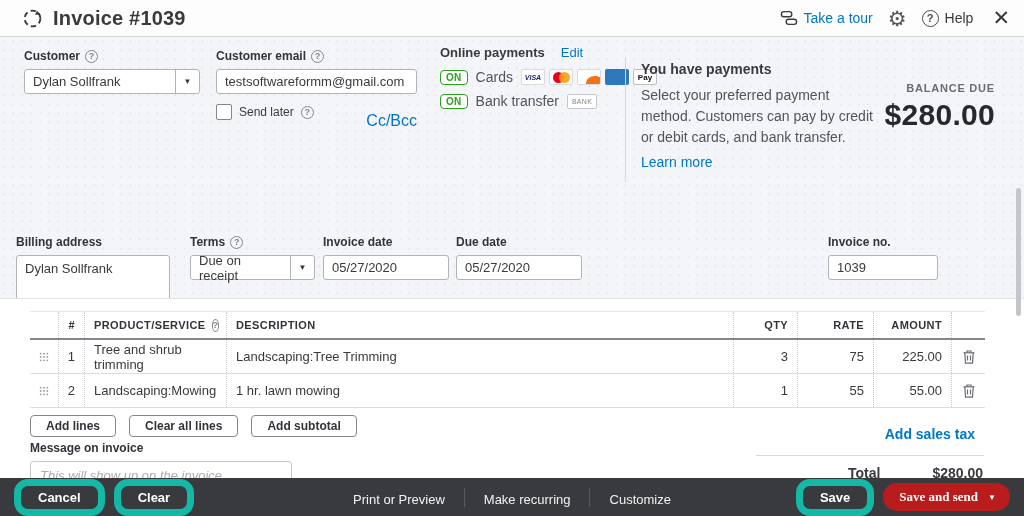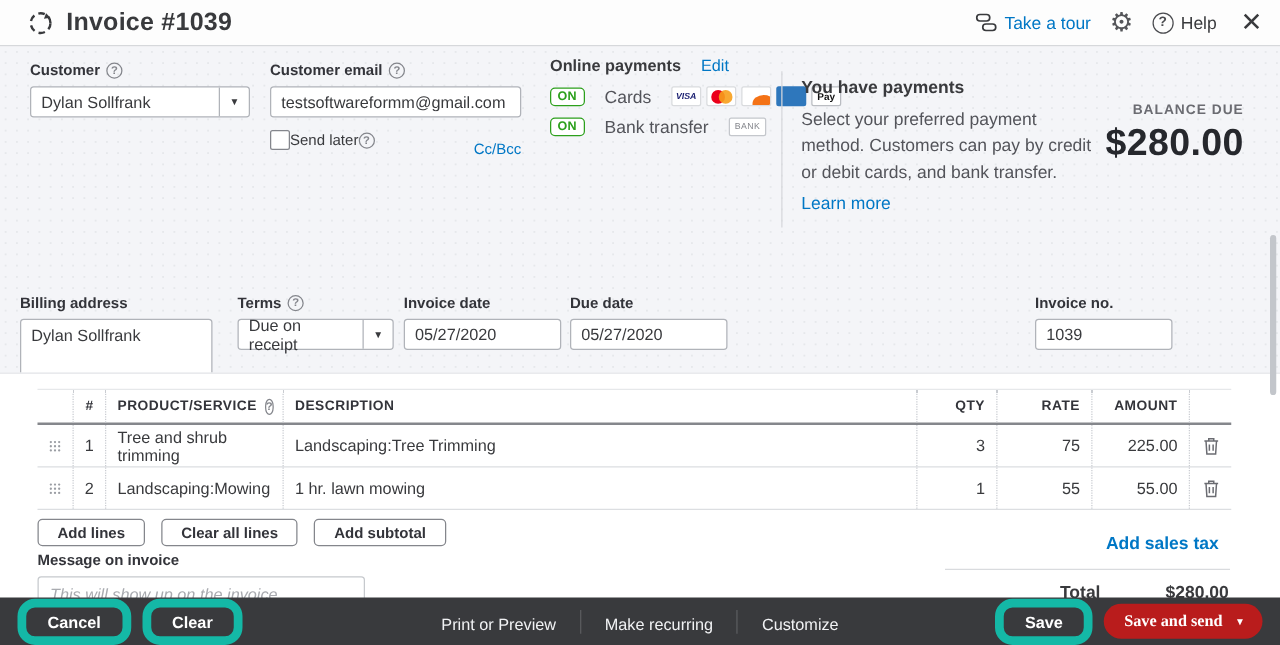--- a/index.html
+++ b/index.html
@@ -56,30 +56,30 @@
     width:24px; border-left:1px solid #b0b3b9; display:flex; align-items:center;
     justify-content:center; font-size:8px; color:#393a3d;
   }
   .bluelink { color:#0077c5; font-size:12px; cursor:pointer; }
 
   
   .sec1 { position:absolute; left:0; top:37px; width:1024px; height:261px; }
   .customer-block { position:absolute; left:24px; top:12px; width:176px; }
   .email-block { position:absolute; left:216px; top:12px; width:201px; }
   .fld-label { margin-bottom:6px; }
-  .sendlater-row { display:flex; align-items:center; margin-top:10px; }
+  .sendlater-row { display:flex; align-items:center; gap:7px; margin-top:10px; }
   .checkbox { width:16px; height:16px; background:#fff; border:1px solid #84868c; border-radius:2px; cursor:pointer; }
   .sendlater-txt { font-size:12px; color:#393a3d; }
-  .ccbcc { position:absolute; right:0; top:63px; font-size:12px; }
+  .ccbcc { position:absolute; right:0; top:63px; font-size:16px; }
 
   .payments-block { position:absolute; left:440px; top:8px; }
   .op-head { display:flex; align-items:center; gap:16px; margin-bottom:9px; }
   .op-label { font-size:13px; font-weight:bold; }
   .edit-link { font-size:13px; color:#0077c5; cursor:pointer; }
-  .op-row { display:flex; align-items:center; gap:16px; margin-bottom:8px; }
+  .op-row { display:flex; align-items:center; gap:8px; margin-bottom:8px; }
   .on-pill {
     border:1.5px solid #2ca01c; color:#2ca01c; border-radius:4px; background:#fff;
     font-size:10px; font-weight:bold; padding:1px 5px; letter-spacing:.3px; cursor:pointer;
   }
   .op-name { font-size:14px; color:#53545a; }
   .cardicons { display:flex; align-items:center; gap:4px; }
   .chip { width:24px; height:16px; border-radius:2px; display:flex; align-items:center; justify-content:center; overflow:hidden; }
   .chip.visa { background:#fff; border:1px solid #d9dbde; color:#1a1f71; font-size:7px; font-weight:bold; font-style:italic; }
   .chip.mc { background:#fff; border:1px solid #d9dbde; position:relative; }
   .chip.mc i { position:absolute; width:11px; height:11px; border-radius:50%; top:2px; }

